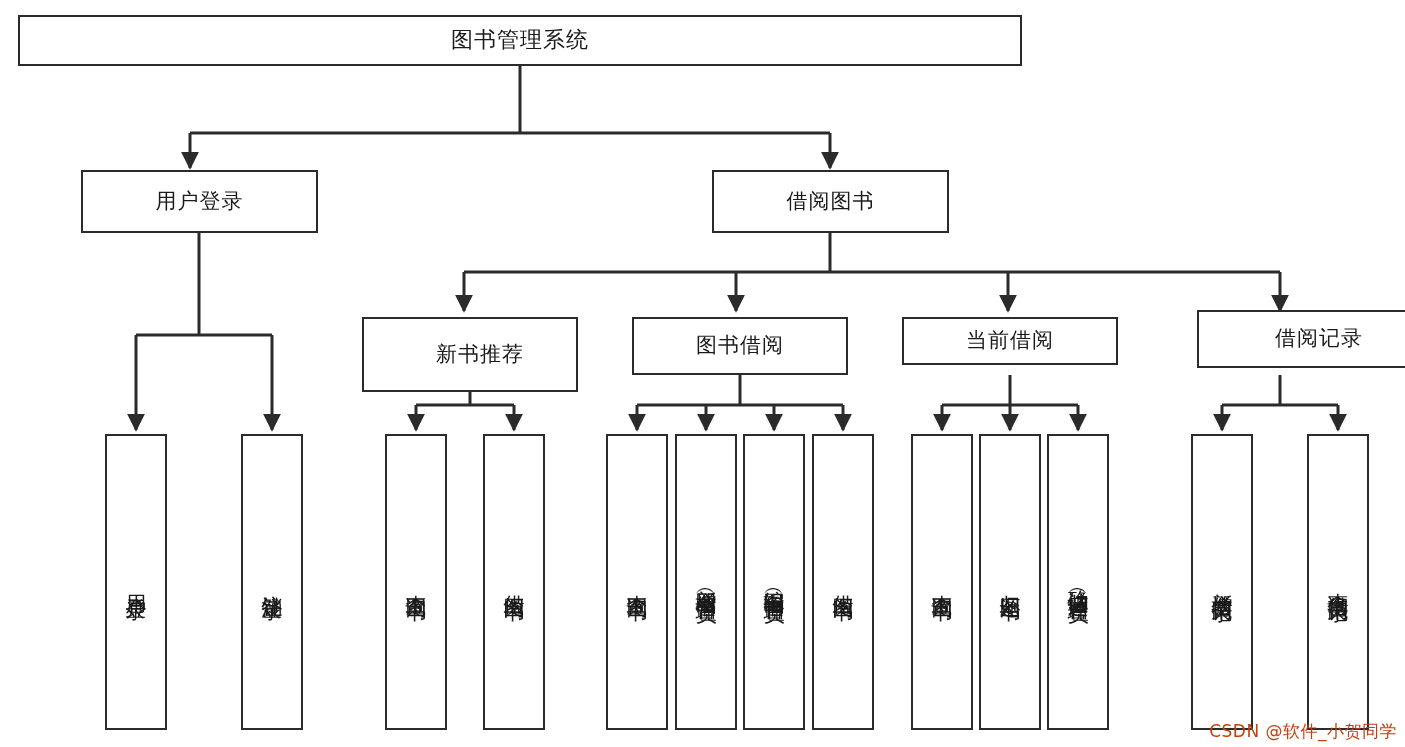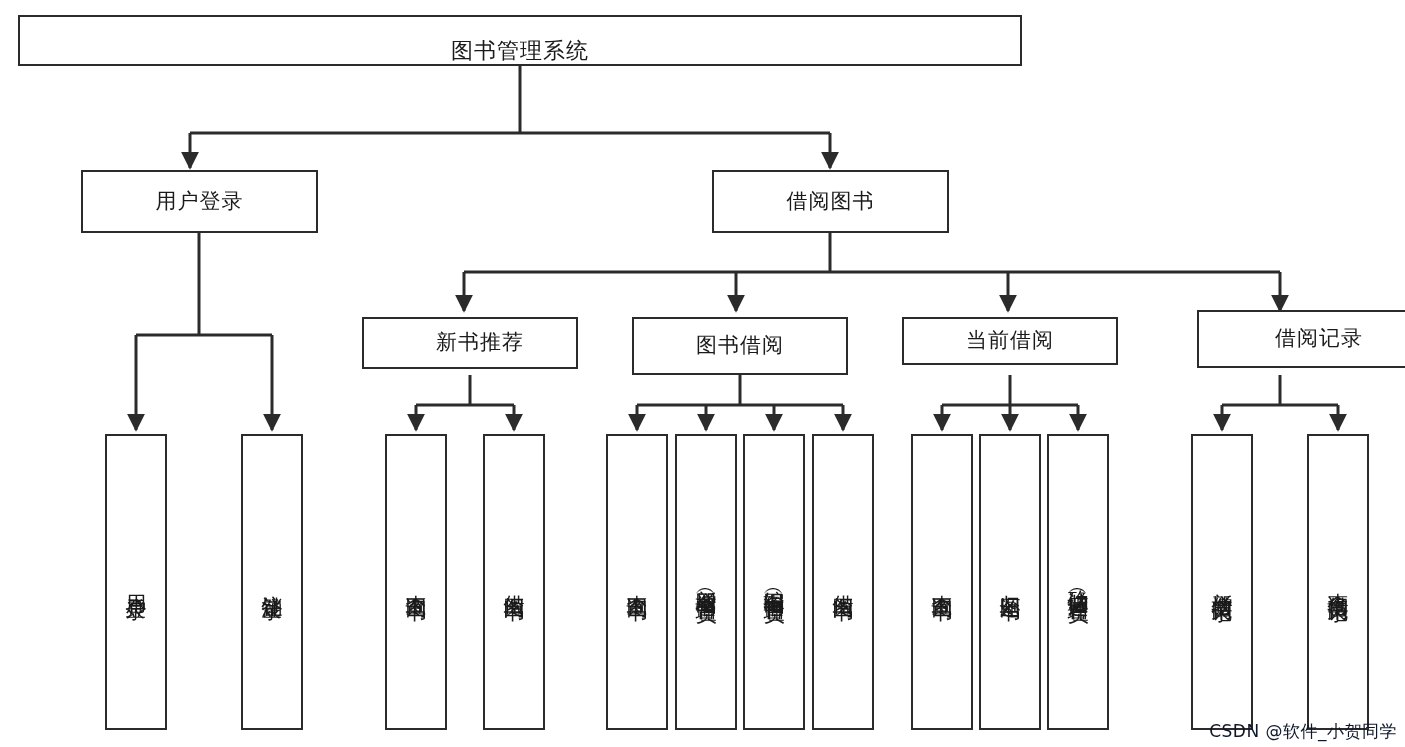--- a/index.html
+++ b/index.html
@@ -57,21 +57,21 @@
     display: block;
   }
   .node.root {
     font-size: 22px;
   }
   #watermark {
     position: absolute;
     right: 8px;
     bottom: 4px;
     font-size: 17px;
-    color: #0f172a;
+    color: #c2410c;
     letter-spacing: 0.5px;
     z-index: 5;
     white-space: nowrap;
   }
 </style>
 </head>
 <body>
 
 <div id="diagram-root">
 
@@ -120,32 +120,32 @@
       <path d="M 1010 405 L 1010 430" marker-end="url(#arrow)"></path>
       <path d="M 1078 405 L 1078 430" marker-end="url(#arrow)"></path>
 
       <path d="M 1280 375 L 1280 405"></path>
       <path d="M 1222 405 L 1338 405"></path>
       <path d="M 1222 405 L 1222 430" marker-end="url(#arrow)"></path>
       <path d="M 1338 405 L 1338 430" marker-end="url(#arrow)"></path>
     </g>
   </svg>
 
-  <div class="node h root" style="left:18px; top:15px; width:1004px; height:51px;align-items:flex-end;">
+  <div class="node h root" style="left:18px; top:15px; width:1004px; height:51px;">
     <span>图书管理系统</span>
   </div>
 
   <div class="node h" style="left:81px; top:170px; width:237px; height:63px;">
     <span>用户登录</span>
   </div>
   <div class="node h" style="left:712px; top:170px; width:237px; height:63px;">
     <span>借阅图书</span>
   </div>
 
-  <div class="node h" style="left:362px; top:317px; width:216px; height:52px;padding-left:20px;">
+  <div class="node h" style="left:362px; top:317px; width:216px; height:75px;padding-left:20px;">
     <span>新书推荐</span>
   </div>
   <div class="node h" style="left:632px; top:317px; width:216px; height:58px;">
     <span>图书借阅</span>
   </div>
   <div class="node h" style="left:902px; top:317px; width:216px; height:48px;">
     <span>当前借阅</span>
   </div>
   <div class="node h" style="left:1172px; top:310px; width:244px; height:58px;margin-left:25px;">
     <span>借阅记录</span>

